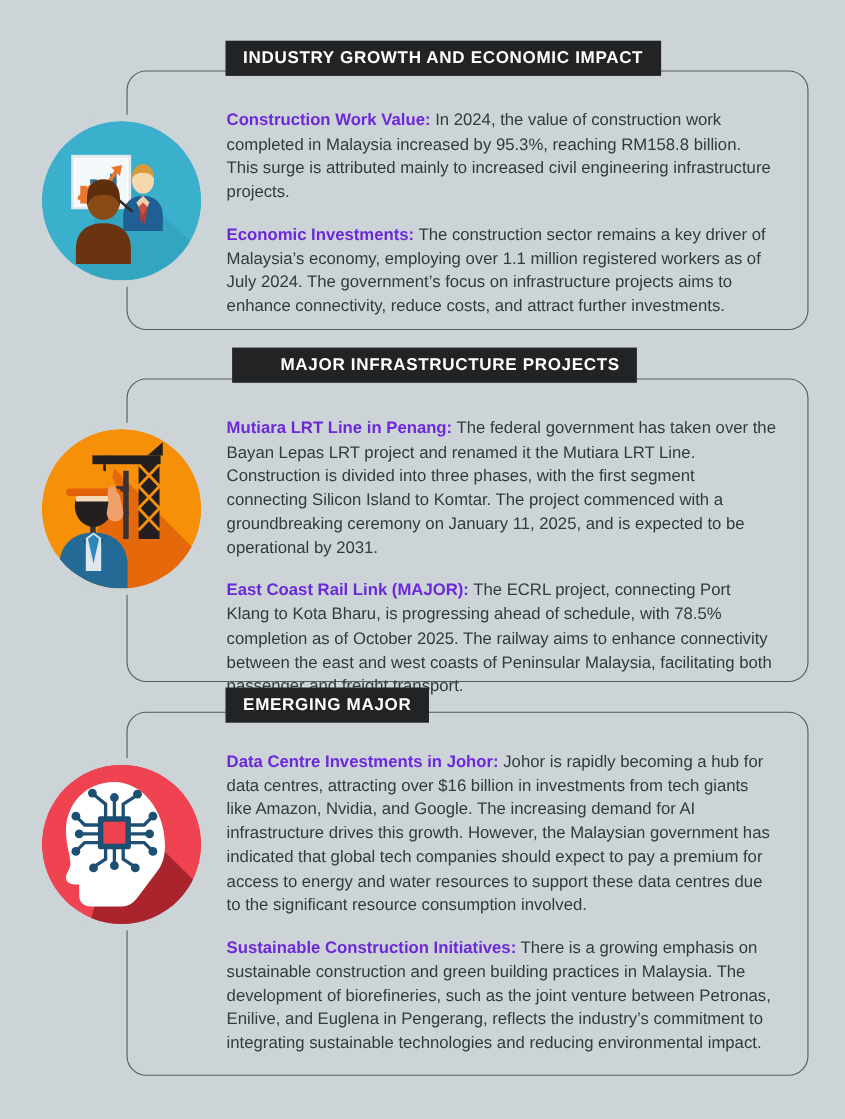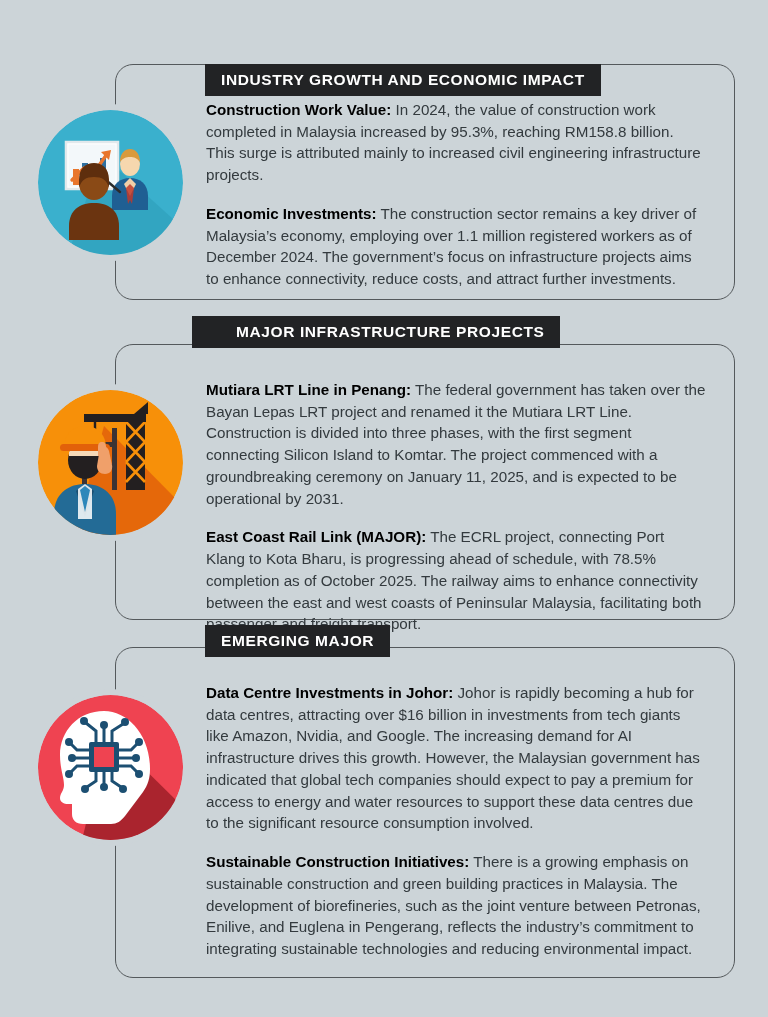--- a/index.html
+++ b/index.html
@@ -60,21 +60,21 @@
 
   .para {
     color: #333a3e;
     font-size: 15.2px;
     line-height: 1.43;
     margin: 0 0 17px 0;
     text-align: left;
   }
   .para:last-child { margin-bottom: 0; }
   .para b {
-    color: #000000;
+    color: #6d28d9;
     font-weight: bold;
     text-align: center;
   }
 
   
   .icon-circle {
     position: absolute;
     width: 145px;
     height: 145px;
     border-radius: 50%;
@@ -96,25 +96,25 @@
 </head>
 <body>
 
 <div class="infographic">
 
   <div class="section" style="top:0;">
 
     <div class="card" style="top:64px; height:236px;">
       <div class="card-body">
         <p class="para"><b>Construction Work Value:</b><span> In 2024, the value of construction work completed in Malaysia increased by 95.3%, reaching RM158.8 billion. This surge is attributed mainly to increased civil engineering infrastructure projects.</span></p>
-        <p class="para"><b>Economic Investments:</b><span> The construction sector remains a key driver of Malaysia’s economy, employing over 1.1 million registered workers as of December 2024. The government’s focus on infrastructure projects aims to enhance connectivity, reduce costs, and attract further investments.</span></p>
+        <p class="para"><b>Economic Investments:</b><span> The construction sector remains a key driver of Malaysia’s economy, employing over 1.1 million registered workers as of July 2024. The government’s focus on infrastructure projects aims to enhance connectivity, reduce costs, and attract further investments.</span></p>
       </div>
     </div>
 
-    <div class="badge" style="left:205px; top:64px;">INDUSTRY GROWTH AND ECONOMIC IMPACT</div>
+    <div class="badge" style="left:205px; top:37px;">INDUSTRY GROWTH AND ECONOMIC IMPACT</div>
 
     <div class="circle-mask" style="left:32px; top:104px;"></div>
 
     <div class="icon-circle" style="left:38px; top:110px;">
       <svg width="145" height="145" viewBox="0 0 145 145" xmlns="http://www.w3.org/2000/svg">
         <circle cx="72.5" cy="72.5" r="72.5" fill="#3ab0cd"></circle>
         <path d="M63 44 L145 118 L145 145 L30 145 Z" fill="#2c9cb8" opacity="0.55"></path>
 
         <rect x="28" y="32" width="52" height="47" fill="#ffffff" stroke="#e2e9ec" stroke-width="2.5"></rect>
         <rect x="30.5" y="34.5" width="47" height="42" fill="#f3f8fa"></rect>
@@ -144,21 +144,21 @@
 
   <div class="section" style="top:0;">
 
     <div class="card" style="top:344px; height:276px;">
       <div class="card-body">
         <p class="para"><b>Mutiara LRT Line in Penang:</b><span> The federal government has taken over the Bayan Lepas LRT project and renamed it the Mutiara LRT Line. Construction is divided into three phases, with the first segment connecting Silicon Island to Komtar. The project commenced with a groundbreaking ceremony on January 11, 2025, and is expected to be operational by 2031.</span></p>
         <p class="para"><b>East Coast Rail Link (MAJOR):</b><span> The ECRL project, connecting Port Klang to Kota Bharu, is progressing ahead of schedule, with 78.5% completion as of October 2025. The railway aims to enhance connectivity between the east and west coasts of Peninsular Malaysia, facilitating both passenger and freight transport.</span></p>
       </div>
     </div>
 
-    <div class="badge" style="left:192px; top:316px;padding-left:44px;">MAJOR INFRASTRUCTURE PROJECTS</div>
+    <div class="badge" style="left:211px; top:316px;padding-left:44px;">MAJOR INFRASTRUCTURE PROJECTS</div>
 
     <div class="circle-mask" style="left:32px; top:384px;"></div>
 
     <div class="icon-circle" style="left:38px; top:390px;">
       <svg width="145" height="145" viewBox="0 0 145 145" xmlns="http://www.w3.org/2000/svg">
         <circle cx="72.5" cy="72.5" r="72.5" fill="#f79009"></circle>
         <path d="M66 36 L145 116 L145 145 L36 145 Z" fill="#e2610a" opacity="0.85"></path>
 
         <rect x="88" y="26" width="19" height="74" fill="#231f20"></rect>
         <path d="M88 32 L107 52 M107 32 L88 52 M88 52 L107 72 M107 52 L88 72 M88 72 L107 92 M107 72 L88 92" stroke="#f79009" stroke-width="2.6"></path>

